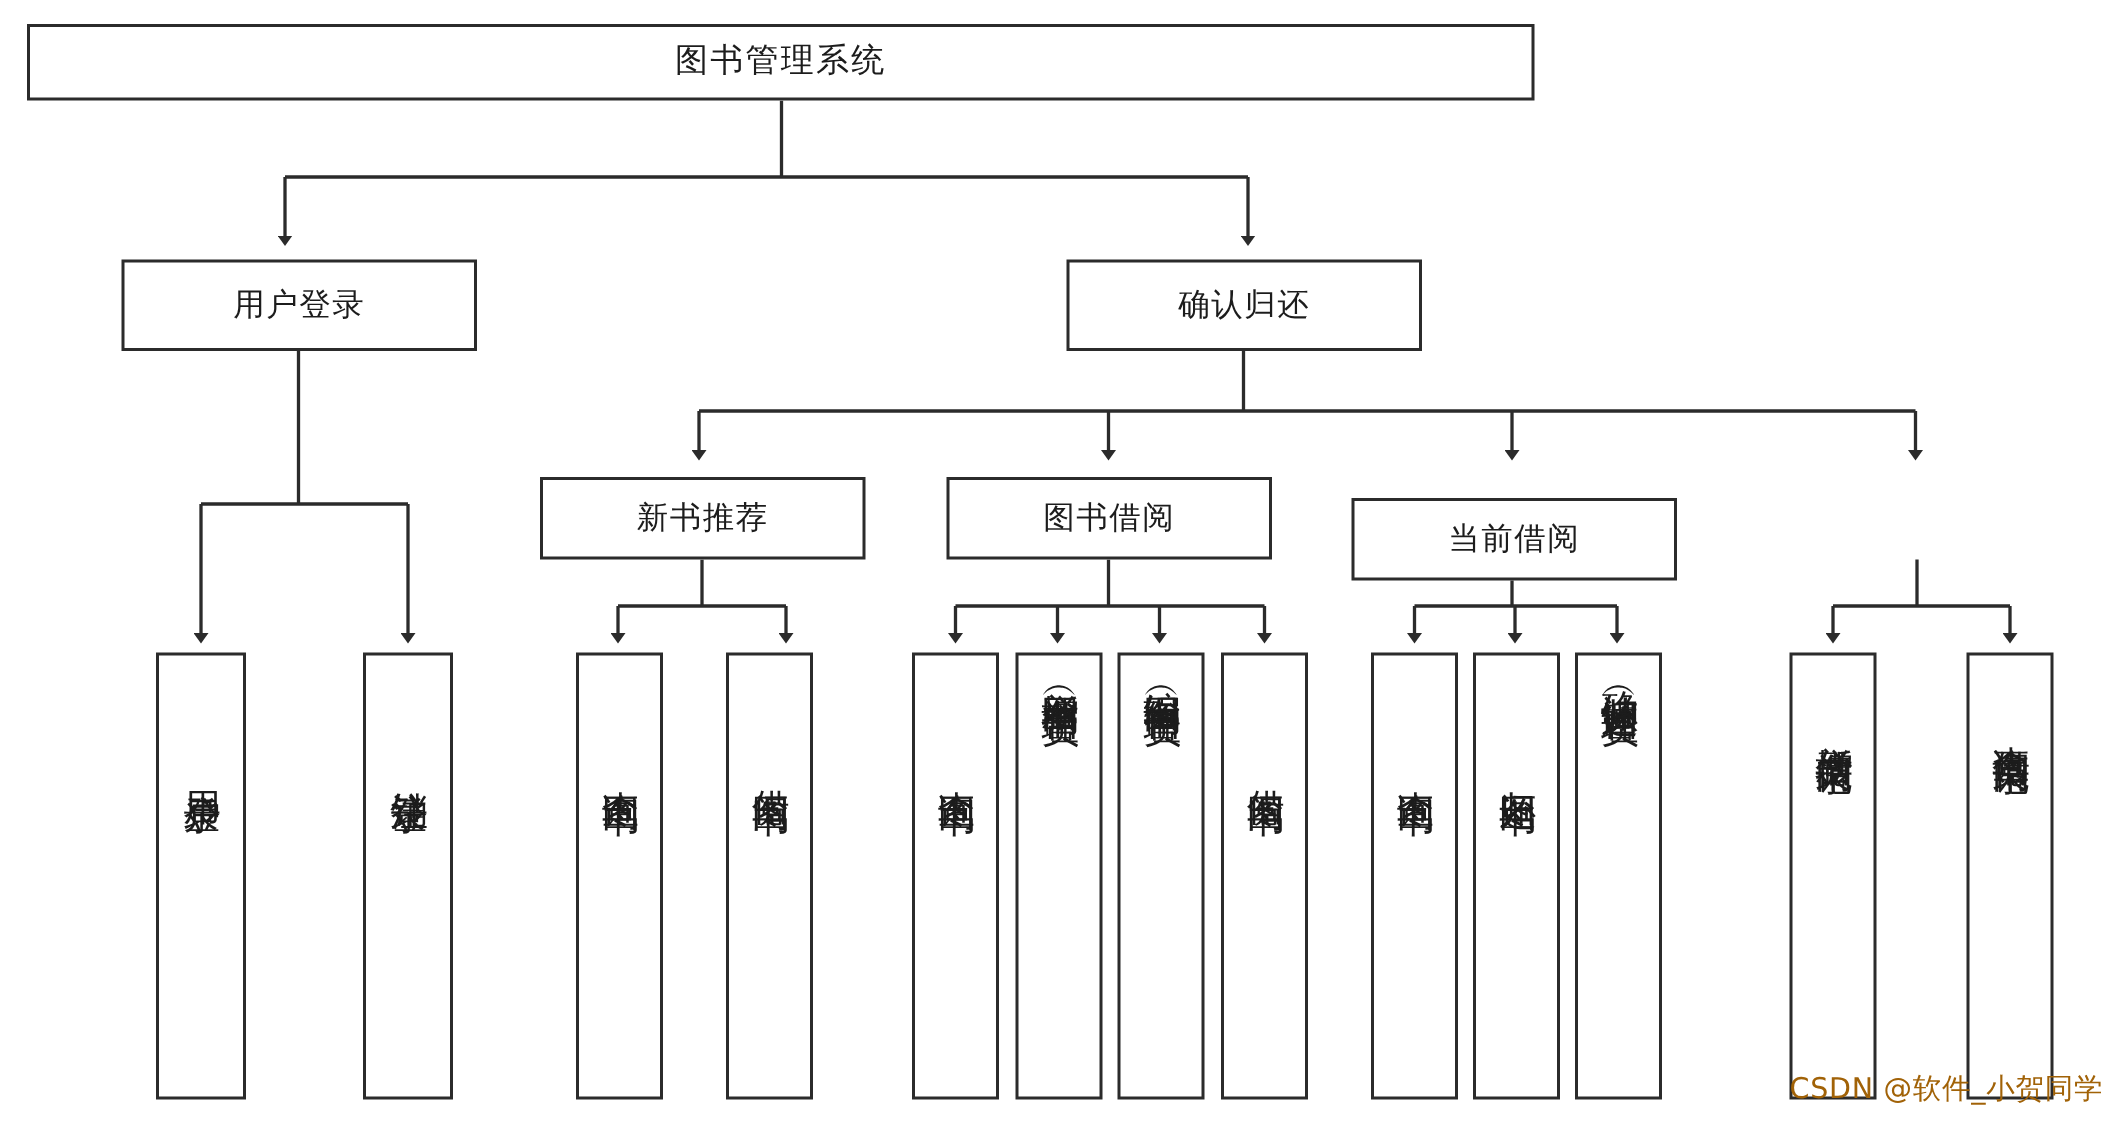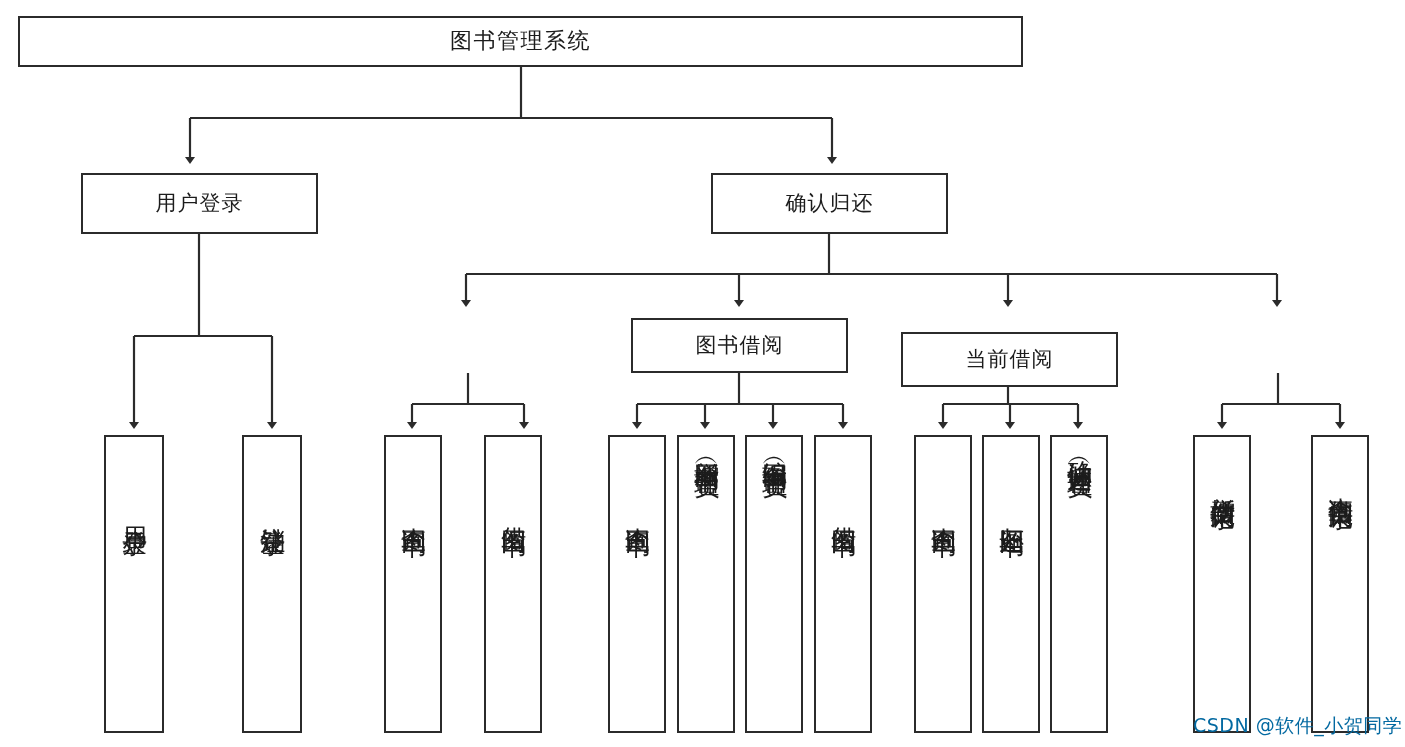--- a/index.html
+++ b/index.html
@@ -58,21 +58,21 @@
     line-height: 1.06;
     letter-spacing: 2px;
     color: #1c1c1c;
     white-space: nowrap;
   }
   .node-v.center .vtext {
     margin-top: 0;
   }
   .watermark {
     position: absolute;
-    color: #0369a1;
+    color: #a16207;
     font-size: 19px;
     letter-spacing: 0.5px;
     white-space: nowrap;
     user-select: none;
   }
 </style>
 </head>
 <body>
 
 <div id="diagram-root">
@@ -144,20 +144,23 @@
   </div>
 
   <div class="node node-h" style="left:81px; top:173px; width:237px; height:61px;">
     <span>用户登录</span>
   </div>
 
   <div class="node node-h" style="left:711px; top:173px; width:237px; height:61px;">
     <span>确认归还</span>
   </div>
 
+  <div class="node node-h" style="left:360px; top:318px; width:217px; height:55px;">
+    <span>新书推荐</span>
+  </div>
 
   <div class="node node-h" style="left:631px; top:318px; width:217px; height:55px;align-items:center;">
     <span>图书借阅</span>
   </div>
 
   <div class="node node-h" style="left:901px; top:332px; width:217px; height:55px;text-align:right;">
     <span>当前借阅</span>
   </div>
 
 

